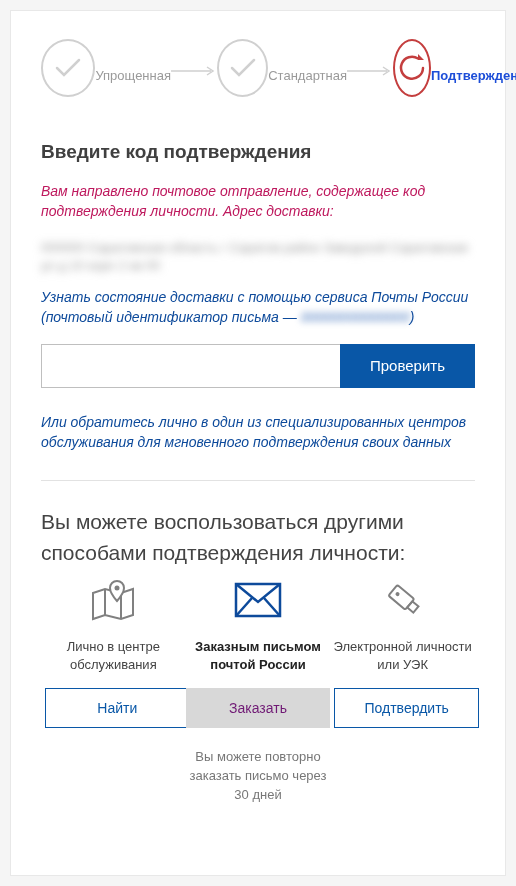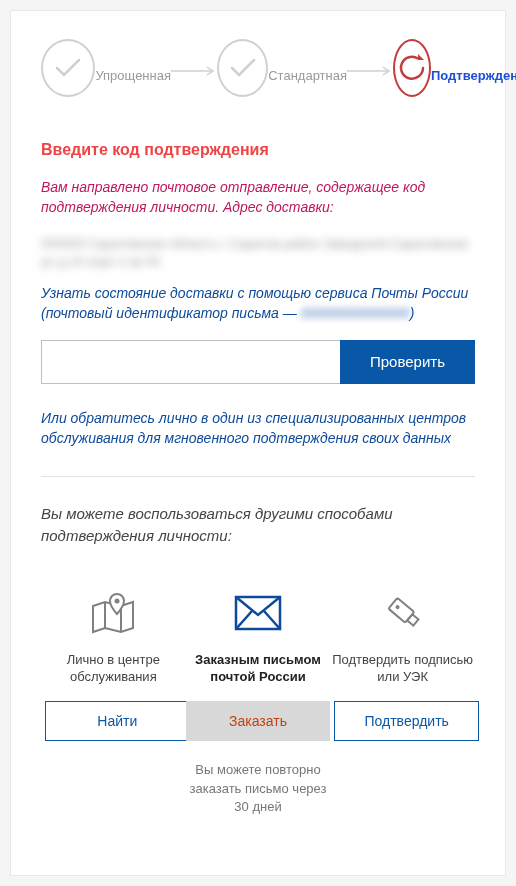--- a/index.html
+++ b/index.html
@@ -49,23 +49,23 @@
     .step-label.active {
       color: #1d4ed8;
       font-weight: bold;
     }
     .arrow {
       flex: 0 0 auto;
       margin-top: 24px;
       color: #d0d0d0;
     }
     .section-title {
-      font-size: 16px;
+      font-size: 19px;
       font-weight: bold;
-      color: #ef4444;
+      color: #404040;
       margin-bottom: 18px;
     }
     .desc {
       font-size: 14px;
       color: #be185d;
       line-height: 1.45;
       margin-bottom: 17px;
       font-style: italic;
     }
     .blurred {
@@ -111,25 +111,24 @@
       padding: 0 30px;
       font-size: 15px;
       cursor: pointer;
     }
     .divider {
       border: none;
       border-top: 1px solid #e2e2e2;
       margin: 28px 0 26px;
     }
     .alt-title {
-      font-size: 15px;
+      font-size: 21px;
       color: #444;
       line-height: 1.45;
-      margin-bottom: 42px;
-      font-style: italic;
+      margin-bottom: 8px;
     }
     .methods {
       display: flex;
       justify-content: space-between;
     }
     .method {
       flex: 1;
       display: flex;
       flex-direction: column;
       align-items: center;
@@ -161,21 +160,21 @@
       color: #0957a7;
       font-size: 14px;
       cursor: pointer;
       margin-left: 8px;
     }
     .btn-disabled {
       width: 100%;
       height: 40px;
       background: #d8d8d8;
       border: none;
-      color: #c2410c;
+      color: #701a75;
       font-size: 14px;
       cursor: not-allowed;
     }
     .reorder-note {
       font-size: 13px;
       color: #777;
       text-align: center;
       line-height: 1.45;
       margin-top: 20px;
     }
@@ -273,18 +272,18 @@
     <div class="method">
       <div class="method-icon">
         <svg width="48" height="44" viewBox="0 0 48 44">
           <g transform="rotate(40 24 22)">
             <rect x="10" y="14" width="22" height="14" rx="2" stroke="#808080" stroke-width="2" fill="none"></rect>
             <rect x="32" y="17" width="8" height="8" stroke="#808080" stroke-width="2" fill="none"></rect>
             <circle cx="16" cy="21" r="2" fill="#808080"></circle>
           </g>
         </svg>
       </div>
-      <div class="method-label">Подтвердить подписью или УЭК</div>
+      <div class="method-label">Электронной личности или УЭК</div>
       <button class="btn-outline">Подтвердить</button>
     </div>
   </div>
 
 </div>
 
 </body></html>

